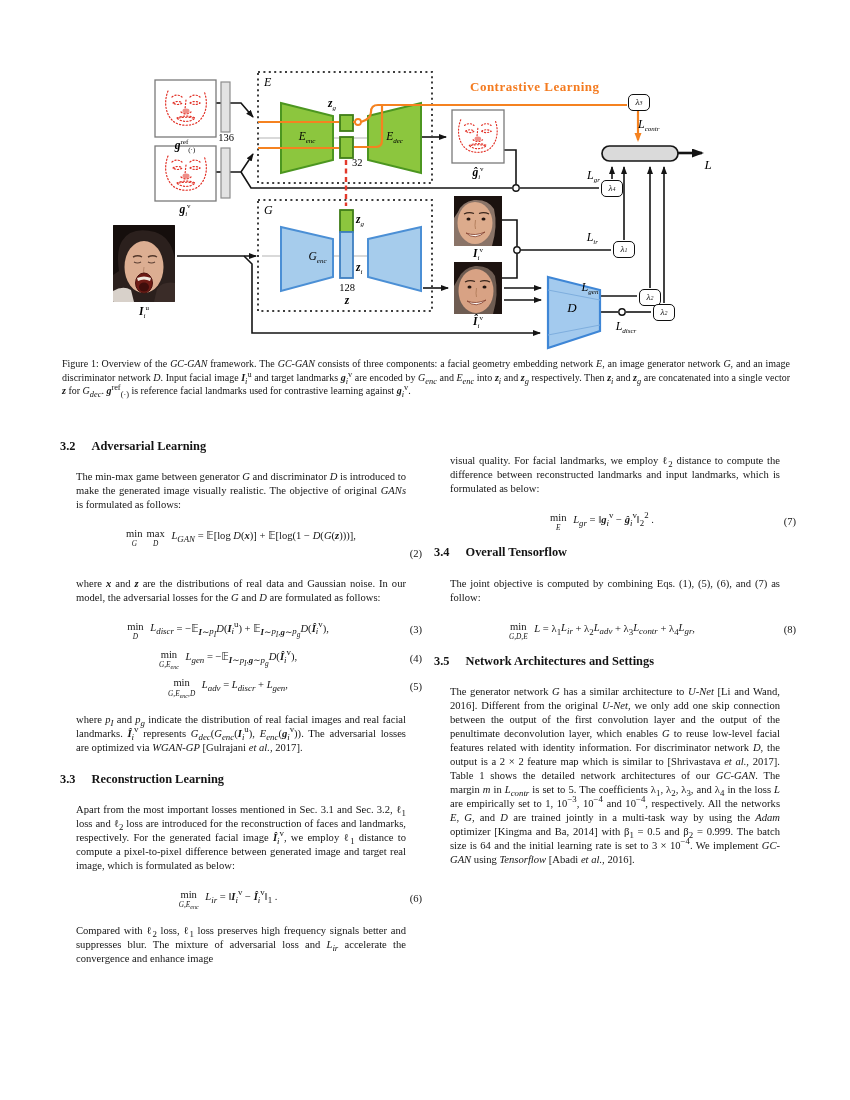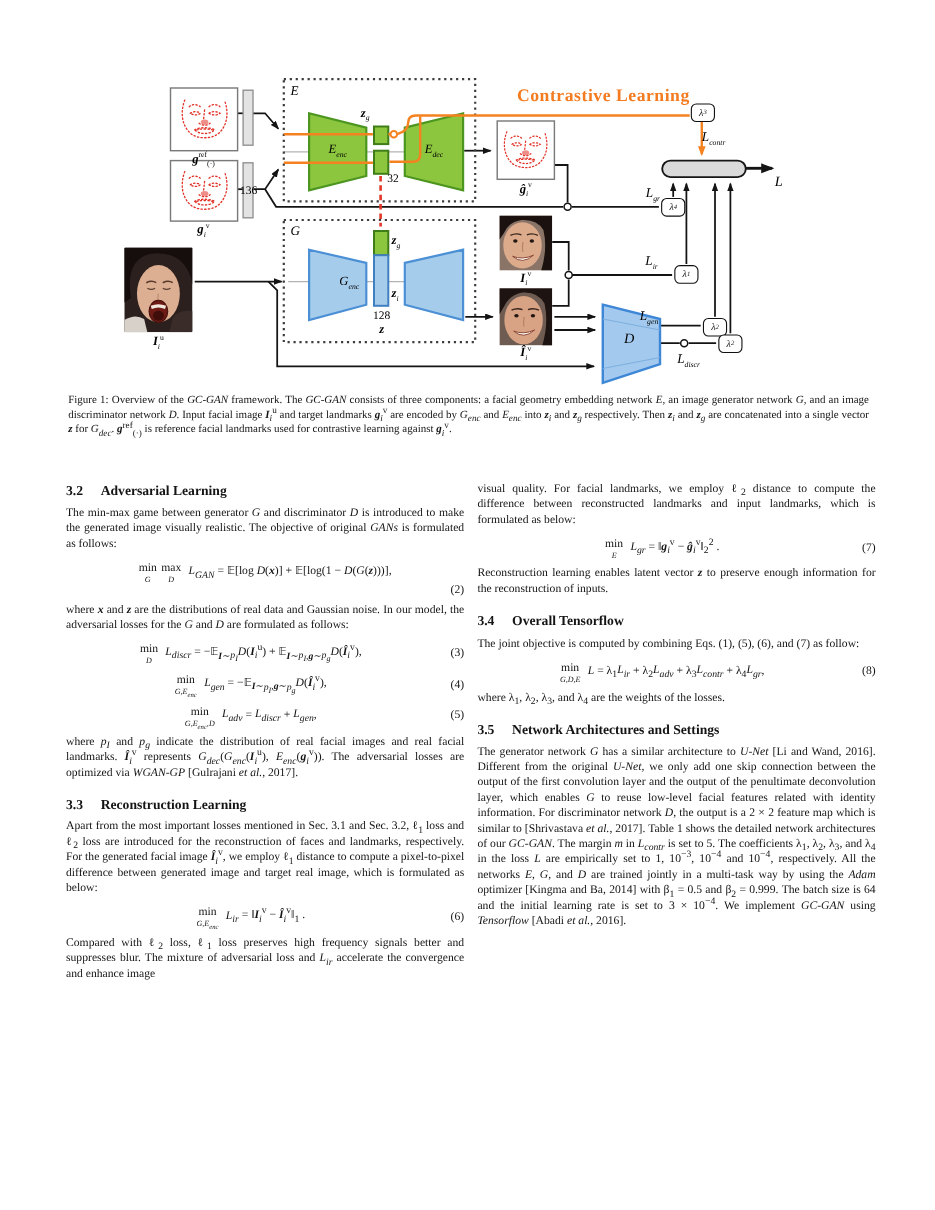--- a/index.html
+++ b/index.html
@@ -7,34 +7,34 @@
         font-family:"Liberation Serif",serif;color:#141414;}
   .figure{position:absolute;left:0;top:0;width:850px;height:356px;}
   .figure svg.wires{position:absolute;left:0;top:0;}
   .fig-label{position:absolute;font-size:11.5px;white-space:nowrap;color:#000;}
   .fig-label sub,.fig-label sup{font-size:7px;}
   .fig-label.c{text-align:center;}
   .fig-label.big{font-size:13px;}
   .fig-label.net{font-size:12px;font-style:italic;}
   .fig-label.loss{font-size:12px;}
   .orange-label{position:absolute;font-family:"Liberation Serif",serif;font-weight:bold;
-        font-size:16px;color:#f47b20;letter-spacing:.5px;white-space:nowrap;}
+        font-size:13px;color:#f47b20;letter-spacing:.5px;white-space:nowrap;}
   .lam{position:absolute;width:20px;height:15px;border:1.6px solid #101010;border-radius:5px;
        background:#fff;display:flex;align-items:center;justify-content:center;
        font-style:italic;font-size:9px;line-height:1;z-index:5;}
   .lam sub{font-size:6px;}
   .caption{position:absolute;left:62px;top:357px;width:728px;font-size:10px;
            line-height:1.36;text-align:justify;}
   .col{position:absolute;top:438px;width:362px;font-size:10.6px;line-height:1.32;
        text-align:justify;}
   .col.left{left:60px;} .col.right{left:434px;}
   .sec{font-weight:bold;font-size:12.4px;margin:13px 0 6px 0;text-align:left;}
   .sec:first-child{margin-top:0;}
   .sec .sn{margin-right:16px;}
-  .col p{margin:0;}
+  .col p{margin:16px;}
   .eq{display:flex;align-items:center;margin:9px 0 7px 0;}
   .eqb{flex:1;text-align:center;}
   .eqn{width:26px;text-align:right;}
   .eqnum-line{text-align:right;margin:-2px 0 4px 0;}
   .mo{display:inline-block;text-align:center;vertical-align:-0.7em;margin-right:4px;line-height:1;}
   .mt{display:block;line-height:1.05;}
   .mb{display:block;font-size:7.3px;line-height:1;margin-top:1px;}
   .dbl{font-family:"DejaVu Sans",sans-serif;font-size:95%;}
   sub,sup{line-height:0;}
 </style>
@@ -197,21 +197,21 @@
         <circle cx="358" cy="122" r="3" fill="#fff" stroke="#f58220" stroke-width="1.8"></circle>
         <circle cx="516" cy="188" r="3.2" fill="#fff" stroke="#141414" stroke-width="1.4"></circle>
         <circle cx="517" cy="250" r="3.2" fill="#fff" stroke="#141414" stroke-width="1.4"></circle>
         <circle cx="622" cy="312" r="3.2" fill="#fff" stroke="#141414" stroke-width="1.4"></circle>
       </g>
     </svg>
 
     <div class="orange-label" style="left:470px;top:79px;">Contrastive Learning</div>
 
     <div class="fig-label c" style="left:150px;top:139px;width:70px;"><b><i>g</i></b><sup>ref</sup><sub>(·)</sub></div>
-    <div class="fig-label c" style="left:205px;top:132px;width:42px;font-size:10.5px;margin-top:36px;">136</div>
+    <div class="fig-label c" style="left:205px;top:132px;width:42px;font-size:10.5px;">136</div>
     <div class="fig-label c" style="left:150px;top:203px;width:70px;"><b><i>g</i></b><i><sub>i</sub></i><sup>v</sup></div>
     <div class="fig-label net" style="left:264px;top:75px;">E</div>
     <div class="fig-label c" style="left:281px;top:130px;width:52px;"><i>E<sub>enc</sub></i></div>
     <div class="fig-label" style="left:328px;top:97px;"><b><i>z</i></b><i><sub>g</sub></i></div>
     <div class="fig-label" style="left:352px;top:157px;font-size:10.5px;">32</div>
     <div class="fig-label c" style="left:368px;top:130px;width:53px;"><i>E<sub>dec</sub></i></div>
     <div class="fig-label c" style="left:452px;top:166px;width:52px;"><b><i>ĝ</i></b><i><sub>i</sub></i><sup>v</sup></div>
     <div class="fig-label net" style="left:264px;top:203px;">G</div>
     <div class="fig-label c" style="left:281px;top:250px;width:73px;"><i>G<sub>enc</sub></i></div>
     <div class="fig-label" style="left:356px;top:213px;"><b><i>z</i></b><i><sub>g</sub></i></div>
@@ -267,25 +267,23 @@
       </div>
     <p>Compared with ℓ<sub>2</sub> loss, ℓ<sub>1</sub> loss preserves high frequency signals better and suppresses blur. The mixture of adversarial loss and <i>L<sub>ir</sub></i> accelerate the convergence and enhance image</p>
   </div>
 
   <div class="col right">
     <p>visual quality. For facial landmarks, we employ ℓ<sub>2</sub> distance to compute the difference between reconstructed landmarks and input landmarks, which is formulated as below:</p>
     <div class="eq">
         <span class="eqb"><span class="mo"><span class="mt">min</span><span class="mb"><i>E</i></span></span> <i>L<sub>gr</sub></i> = ‖<b><i>g</i></b><i><sub>i</sub></i><sup>v</sup> − <b><i>ĝ</i></b><i><sub>i</sub></i><sup>v</sup>‖<sub>2</sub><sup>2</sup> .</span>
         <span class="eqn">(7)</span>
       </div>
-    <p>Reconstruction learning enables latent vector <b><i>z</i></b> to preserve enough information for the reconstruction of inputs.</p>
     <div class="sec"><span class="sn">3.4</span><span>Overall Tensorflow</span></div>
     <p>The joint objective is computed by combining Eqs. (1), (5), (6), and (7) as follow:</p>
     <div class="eq">
         <span class="eqb"><span class="mo"><span class="mt">min</span><span class="mb"><i>G,D,E</i></span></span> <i>L</i> = λ<sub>1</sub><i>L<sub>ir</sub></i> + λ<sub>2</sub><i>L<sub>adv</sub></i> + λ<sub>3</sub><i>L<sub>contr</sub></i> + λ<sub>4</sub><i>L<sub>gr</sub></i>,</span>
         <span class="eqn">(8)</span>
       </div>
-    <p>where λ<sub>1</sub>, λ<sub>2</sub>, λ<sub>3</sub>, and λ<sub>4</sub> are the weights of the losses.</p>
     <div class="sec"><span class="sn">3.5</span><span>Network Architectures and Settings</span></div>
     <p>The generator network <i>G</i> has a similar architecture to <i>U-Net</i> [Li and Wand, 2016]. Different from the original <i>U-Net</i>, we only add one skip connection between the output of the first convolution layer and the output of the penultimate deconvolution layer, which enables <i>G</i> to reuse low-level facial features related with identity information. For discriminator network <i>D</i>, the output is a 2 × 2 feature map which is similar to [Shrivastava <i>et al.</i>, 2017]. Table 1 shows the detailed network architectures of our <i>GC-GAN</i>. The margin <i>m</i> in <i>L<sub>contr</sub></i> is set to 5. The coefficients λ<sub>1</sub>, λ<sub>2</sub>, λ<sub>3</sub>, and λ<sub>4</sub> in the loss <i>L</i> are empirically set to 1, 10<sup>−3</sup>, 10<sup>−4</sup> and 10<sup>−4</sup>, respectively. All the networks <i>E</i>, <i>G</i>, and <i>D</i> are trained jointly in a multi-task way by using the <i>Adam</i> optimizer [Kingma and Ba, 2014] with β<sub>1</sub> = 0.5 and β<sub>2</sub> = 0.999. The batch size is 64 and the initial learning rate is set to 3 × 10<sup>−4</sup>. We implement <i>GC-GAN</i> using <i>Tensorflow</i> [Abadi <i>et al.</i>, 2016].</p>
   </div>
 
 </div>
 
 </body></html>

